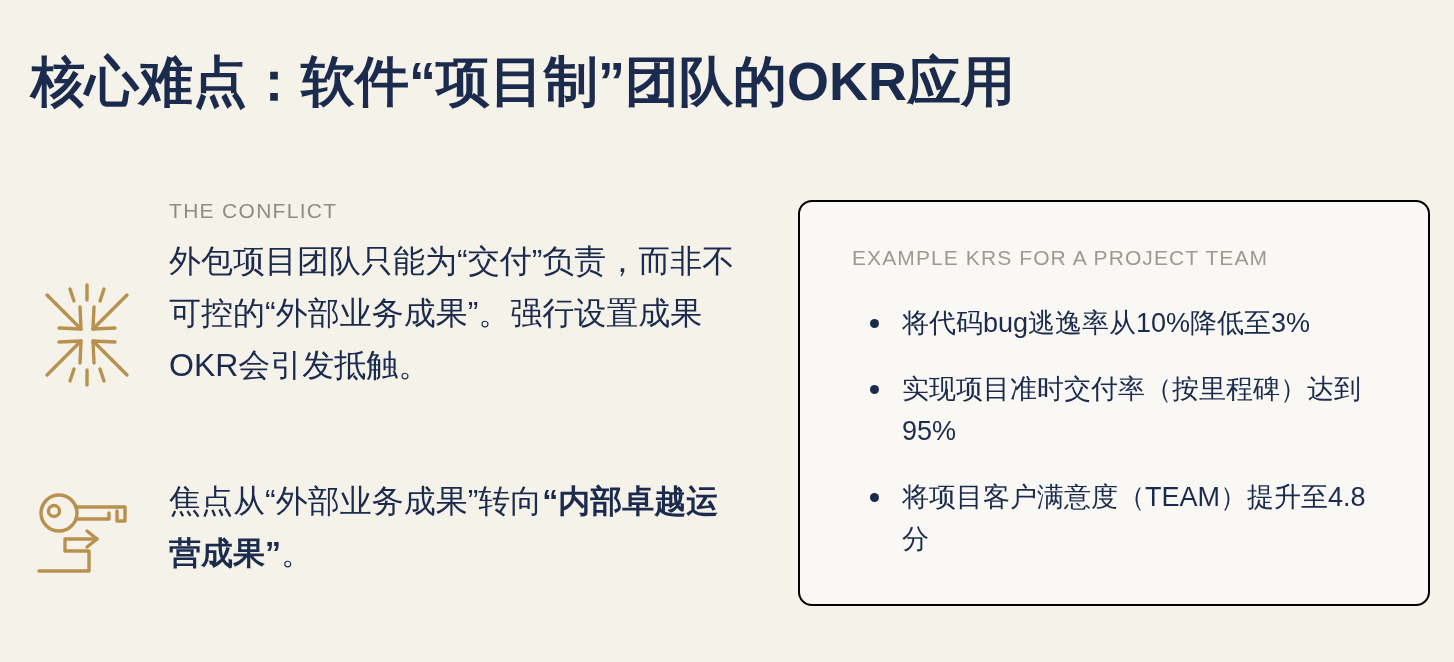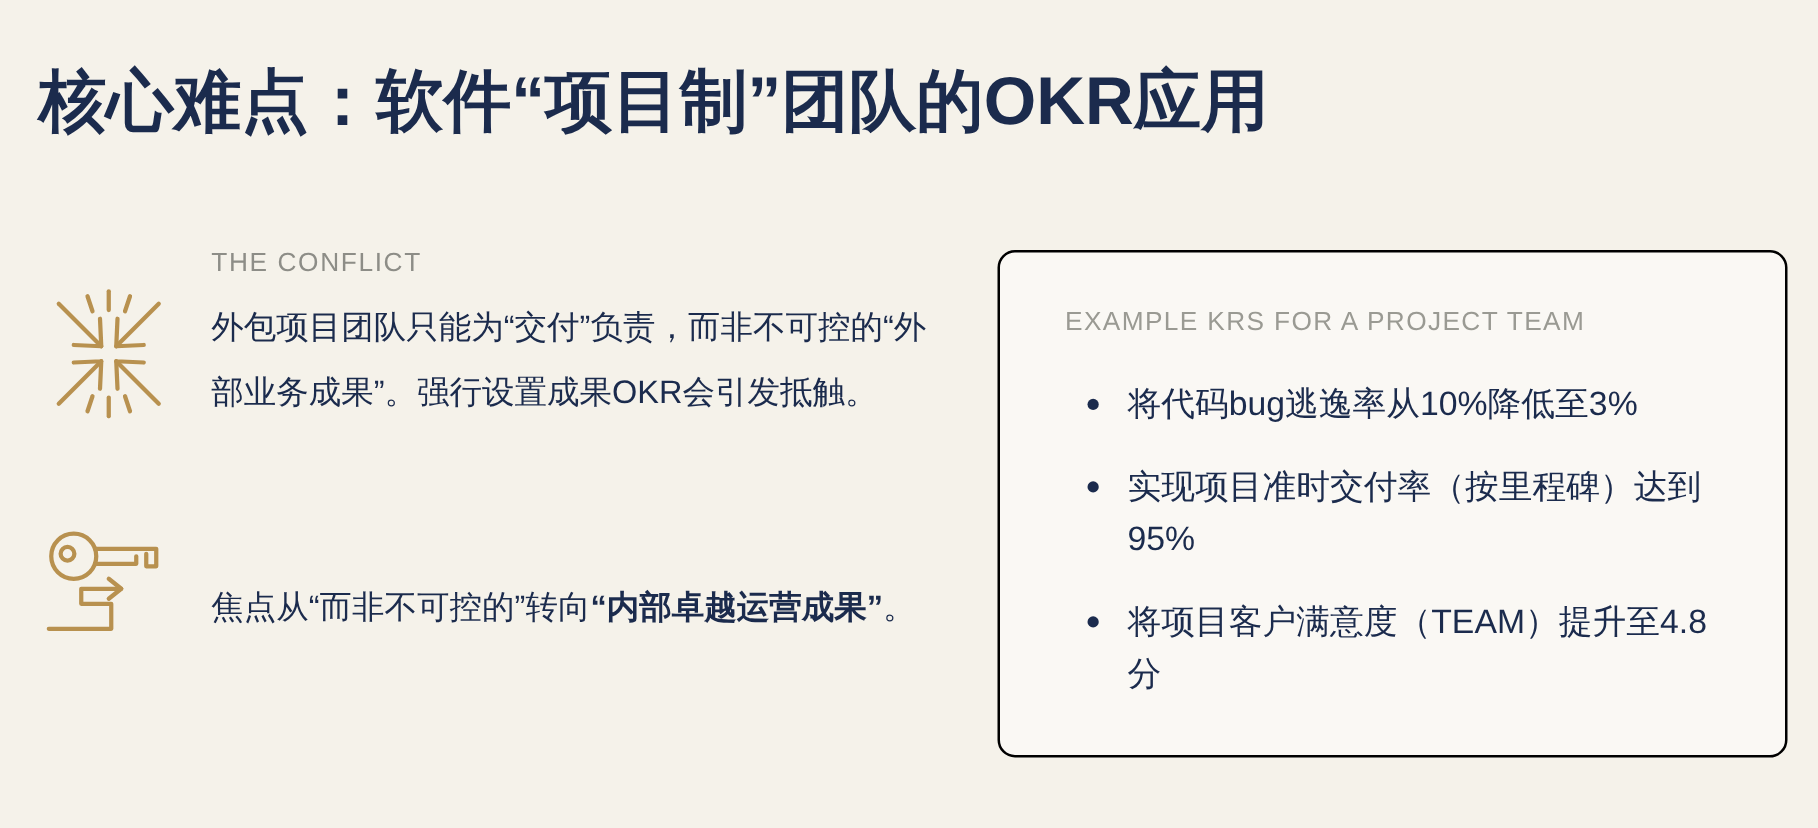--- a/index.html
+++ b/index.html
@@ -87,21 +87,21 @@
     font-size: 21px;
     line-height: 26px;
     letter-spacing: 1.3px;
     color: #8d8d87;
     text-transform: uppercase;
     font-weight: normal;
     margin: 0 0 11px 0;
   }
 
   .point-body {
-    font-size: 26px;
+    font-size: 32px;
     line-height: 52px;
     color: #1b2b4d;
     font-weight: normal;
     margin: 0;
   }
   .point-body .em { font-weight: bold; }
 
   
   .kr-card {
     position: absolute;
@@ -199,21 +199,21 @@
             <circle cx="17" cy="20" r="5.5"></circle>
 
             <path d="M39 16 L88 16 L88 30 L80 30 L80 20"></path>
             <path d="M39 28 L72 28 L72 22"></path>
 
             <path d="M2 80 L52 80 L52 60 L28 60 L28 48 L60 48"></path>
             <path d="M50 40 L60 48 L50 56"></path>
           </svg>
         </div>
         <div class="point-text">
-          <p class="point-body"><span>焦点从“而非不可控的”转向</span><span class="em">“内部卓越运营成果”</span><span>。</span></p>
+          <p class="point-body"><span>焦点从“外部业务成果”转向</span><span class="em">“内部卓越运营成果”</span><span>。</span></p>
         </div>
       </div>
 
     </div>
 
     <div class="kr-card">
       <div class="kr-card-title">EXAMPLE KRs FOR A PROJECT TEAM</div>
       <ul class="kr-list">
           <li class="kr-item"><span class="kr-bullet"></span><span>将代码bug逃逸率从10%降低至3%</span></li>
           <li class="kr-item"><span class="kr-bullet"></span><span>实现项目准时交付率（按里程碑）达到95%</span></li>

